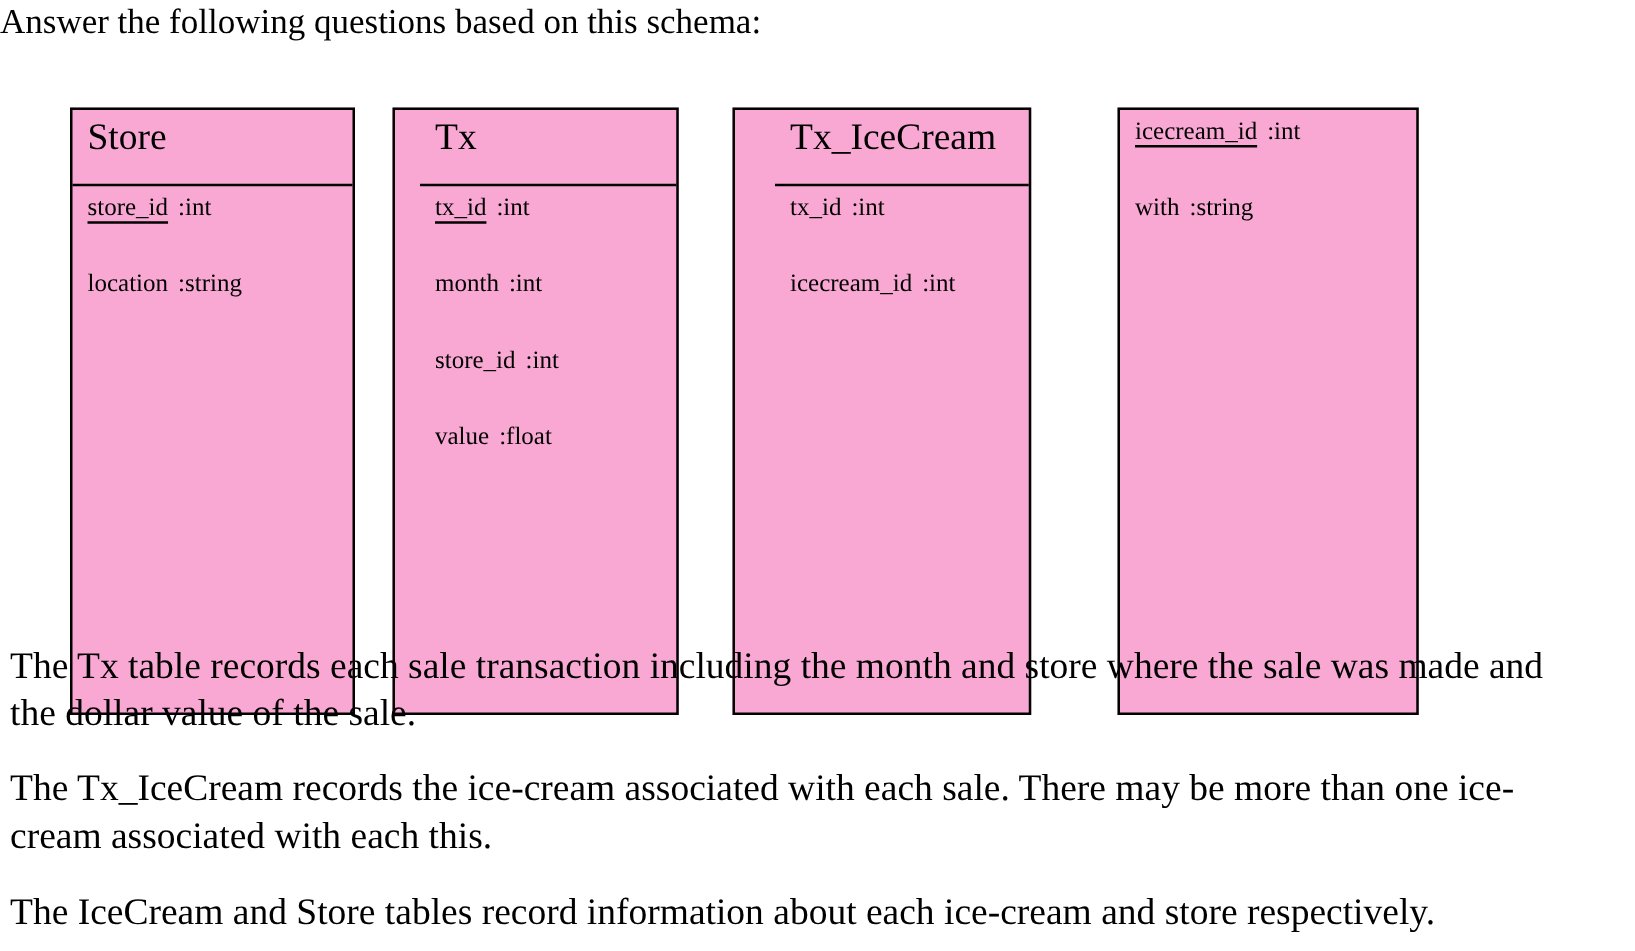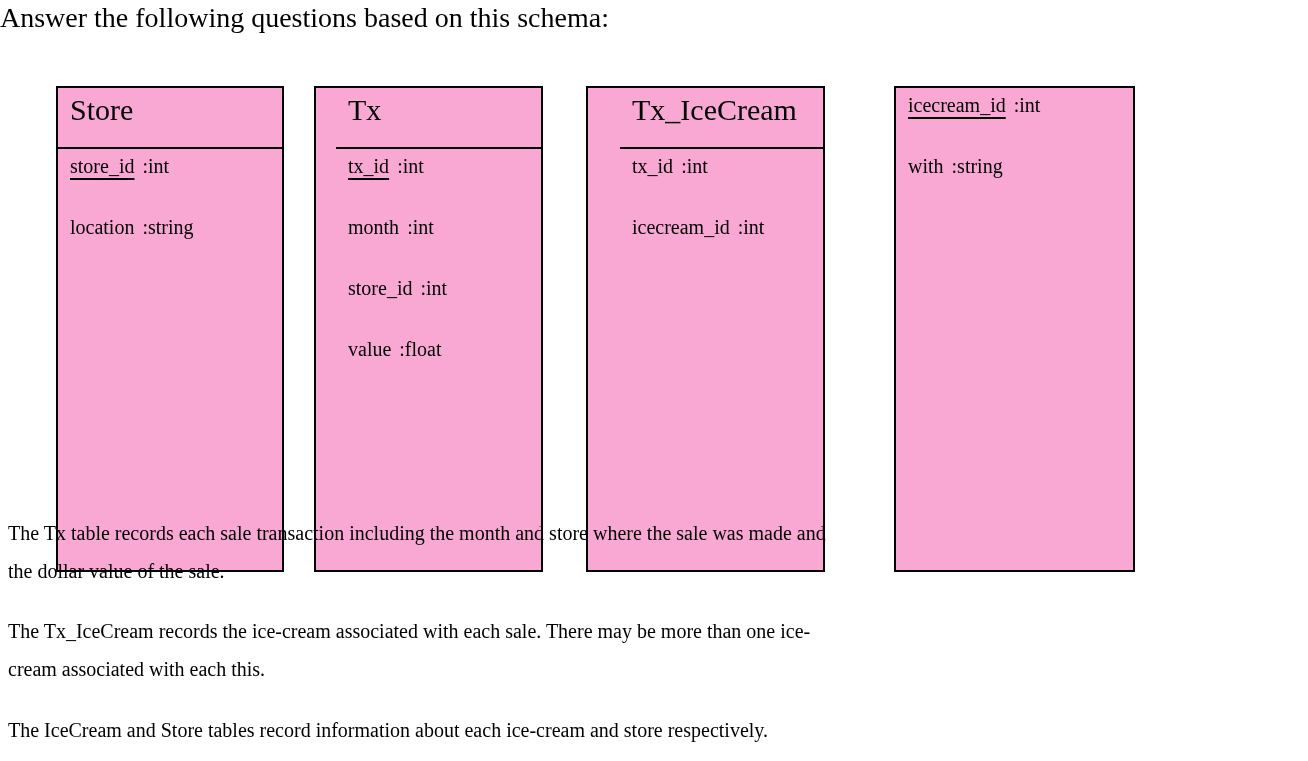--- a/index.html
+++ b/index.html
@@ -57,21 +57,21 @@
   .ftype {
     margin-left: 8px;
   }
   .paragraphs {
     position: absolute;
     left: 8px;
     top: 514px;
     width: 1300px;
   }
   .para {
-    font-size: 20px;
+    font-size: 30px;
     line-height: 38px;
     margin: 0;
     white-space: pre-line;
   }
   .para.p2 { margin-top: 22px; }
   .para.p3 { margin-top: 23px; }
 </style>
 </head>
 <body>
 

